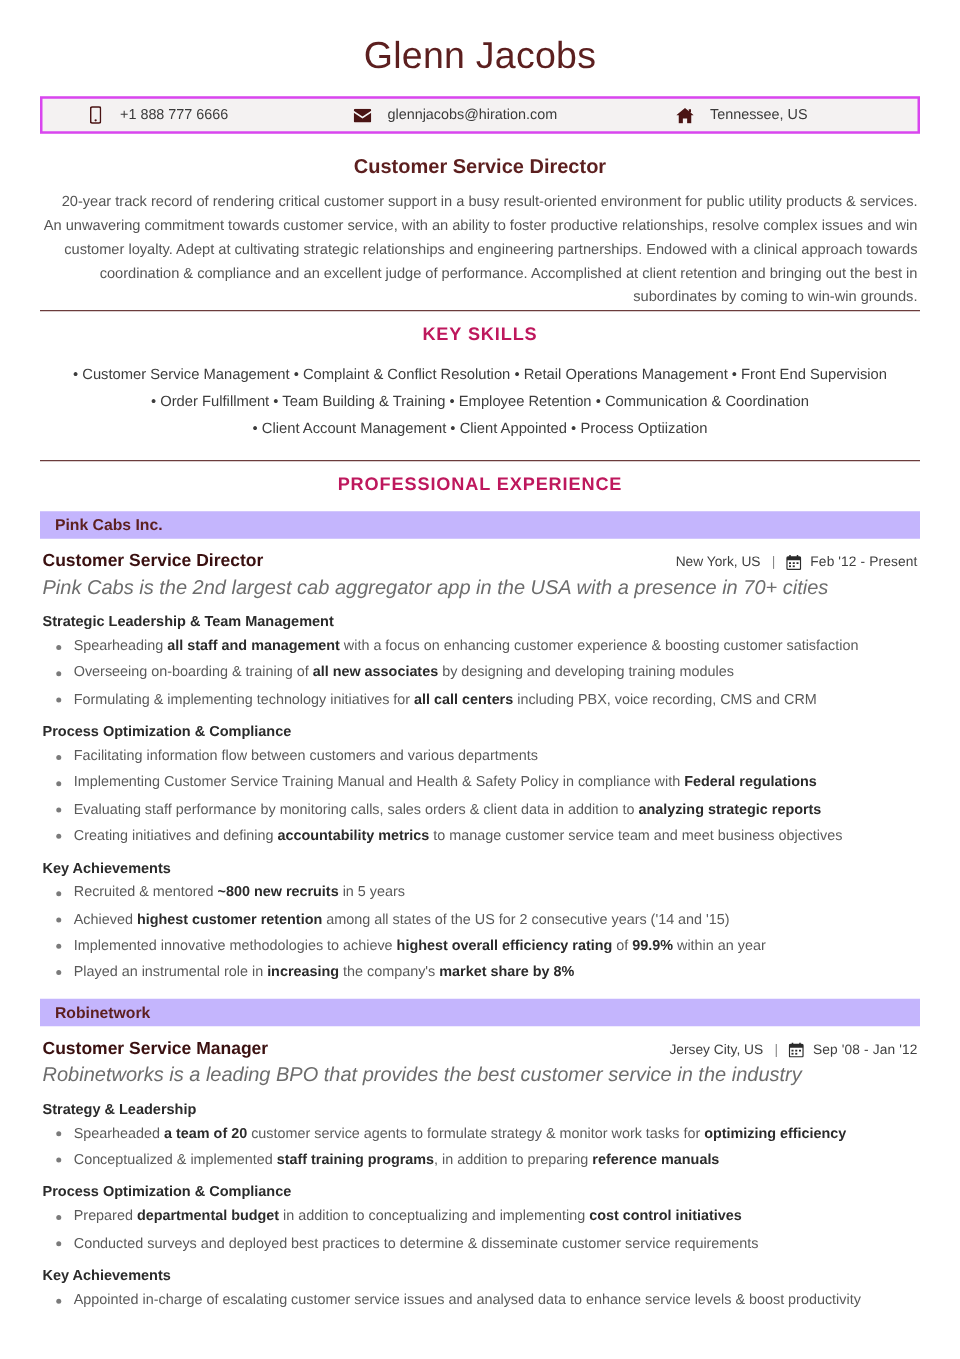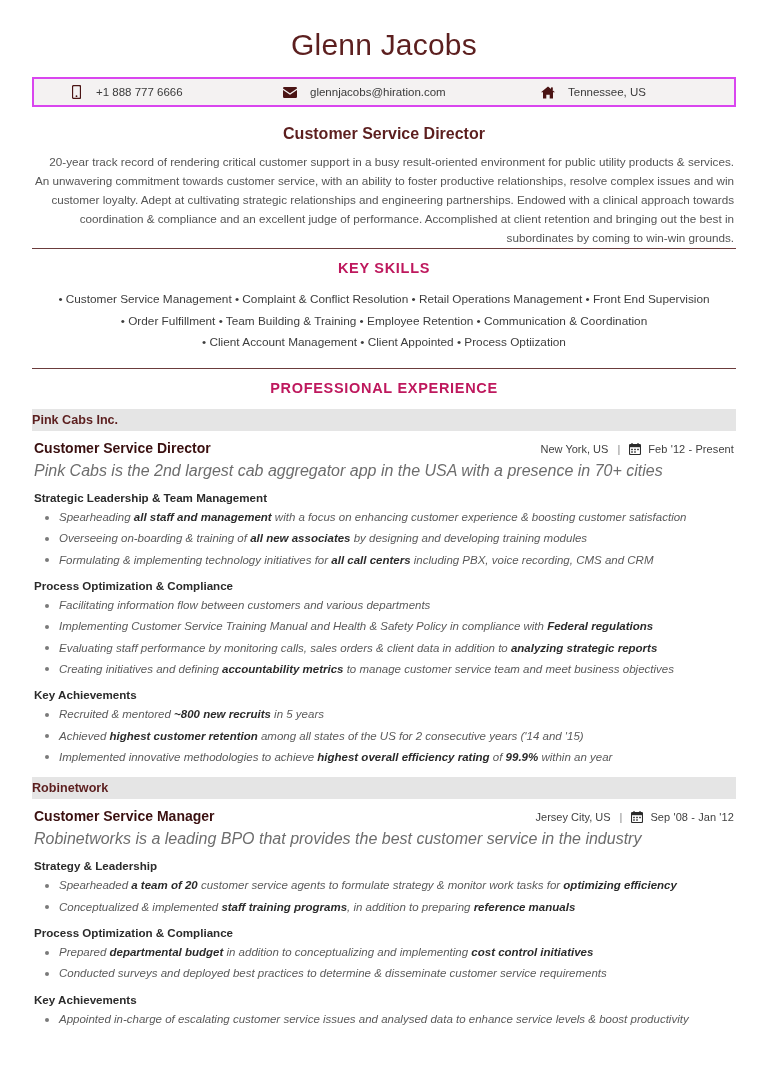--- a/index.html
+++ b/index.html
@@ -99,24 +99,25 @@
     text-align: center;
     font-size: 11.8px;
     color: #3d3d3d;
     line-height: 1.85;
     margin: 0 6px 14px 6px;
   }
   .skills .skill-line { display: block; }
 
   
   .company-bar {
-    background: #e5e5e5;
+    background: #c4b5fd;
     height: 22px;
     display: flex;
     align-items: center;
+    padding-left: 12px;
     margin: 12px 0 9px 0;
   }
   .company-name {
     font-size: 12.6px;
     font-weight: bold;
     color: #5c1f1f;
   }
   .job-row {
     display: flex;
     align-items: baseline;
@@ -166,21 +167,20 @@
     margin: 0;
     padding: 0;
   }
   ul.bullets li {
     position: relative;
     font-size: 11.5px;
     line-height: 1.45;
     color: #5a5a5a;
     padding: 0 2px 0 27px;
     margin-bottom: 4.5px;
-    font-style: italic;
   }
   ul.bullets li::before {
     content: "";
     position: absolute;
     left: 13px;
     top: 6.5px;
     width: 4px;
     height: 4px;
     border-radius: 50%;
     background: #7a7a7a;
@@ -284,20 +284,21 @@
             <li>Evaluating staff performance  by monitoring calls, sales orders &amp; client data in addition to <b>analyzing strategic reports</b></li>
             <li>Creating initiatives and defining <b>accountability metrics</b> to manage customer service team and meet business objectives</li>
           </ul>
         </div>
         <div class="group">
           <div class="group-title">Key Achievements</div>
           <ul class="bullets">
             <li>Recruited &amp; mentored <b>~800 new recruits</b> in 5 years</li>
             <li>Achieved <b>highest customer retention</b> among all states of the US for 2 consecutive years ('14 and '15)</li>
             <li>Implemented innovative methodologies to achieve <b>highest overall efficiency rating</b> of <b>99.9%</b> within an year</li>
+            <li>Played an instrumental role in <b>increasing</b> the company's <b>market share by 8%</b></li>
           </ul>
         </div>
       </div>
       <div>
         <div class="company-bar">
           <span class="company-name">Robinetwork</span>
         </div>
         <div class="job-row">
           <span class="job-title">Customer Service Manager</span>
           <span class="job-meta">

